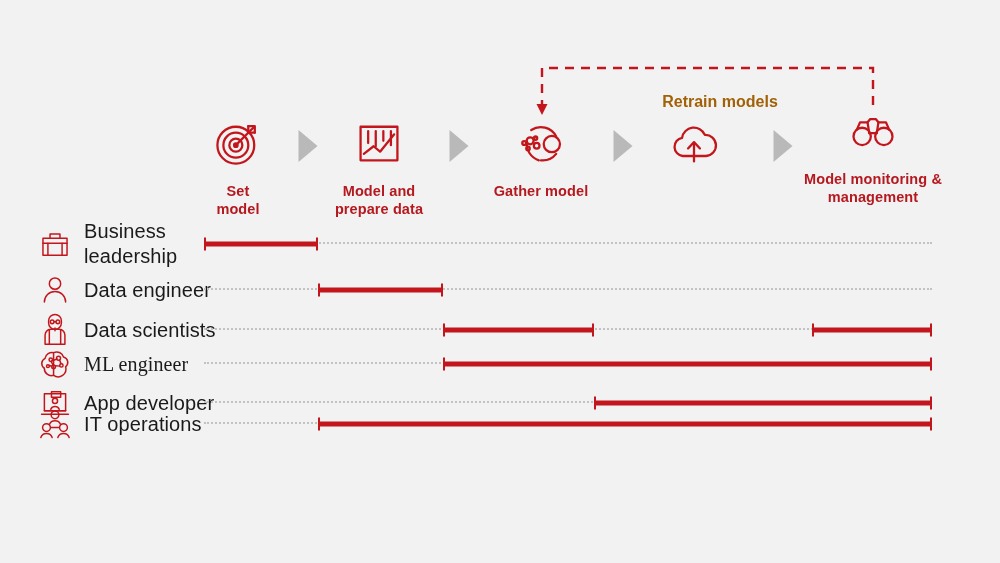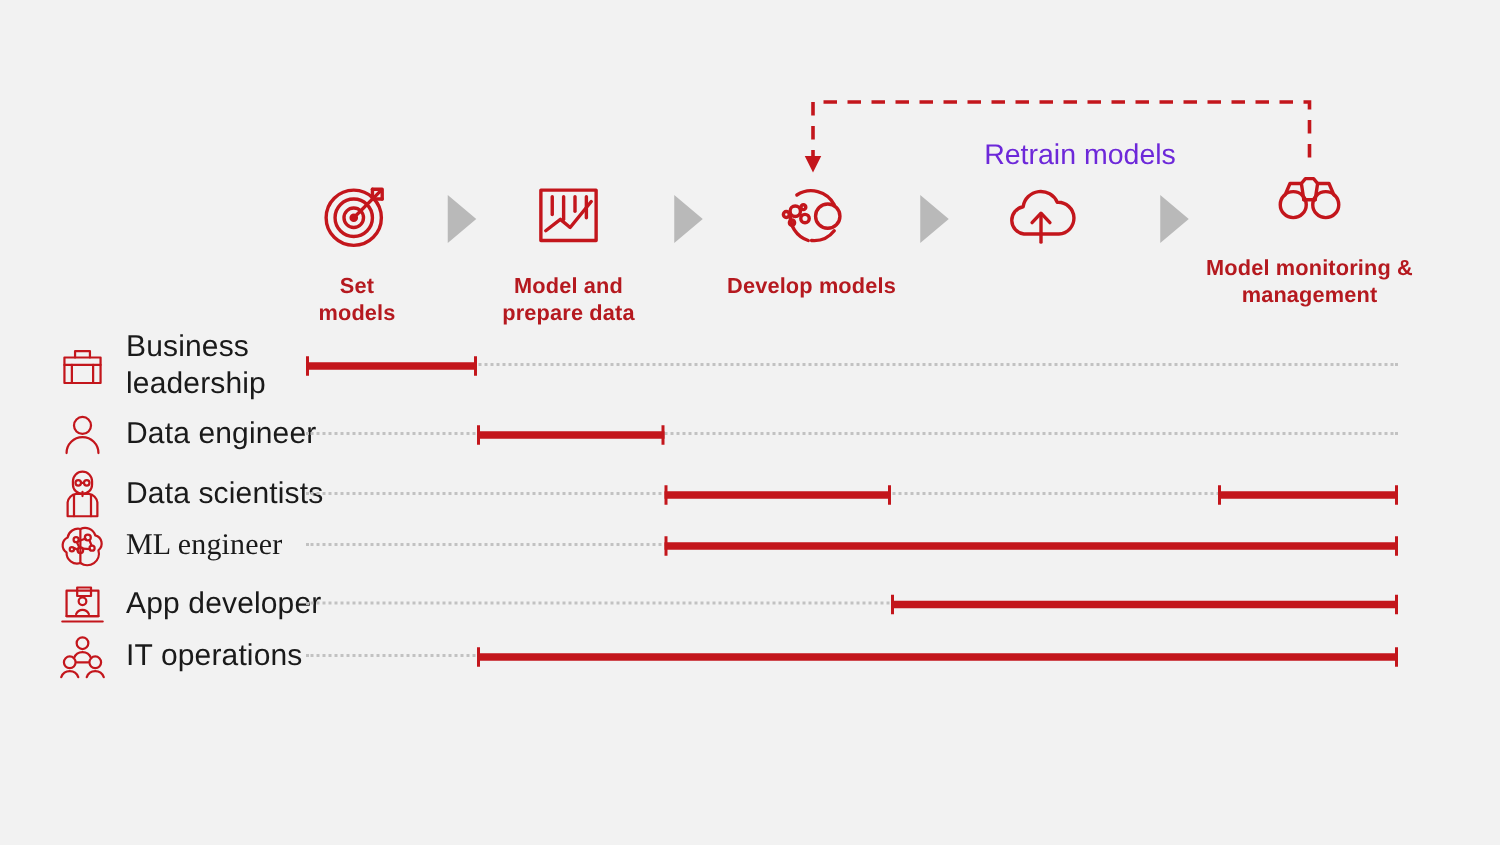--- a/index.html
+++ b/index.html
@@ -49,23 +49,23 @@
     width: 0; height: 0;
     border-top: 16px solid transparent;
     border-bottom: 16px solid transparent;
     border-left: 19px solid #b9b9b9;
     transform: translate(-50%, -50%);
   }
 
   
   .retrain-label {
     position: absolute;
-    font-size: 19px;
-    color: #6d28d9;
-    font-weight: 400;
+    font-size: 16px;
+    color: #a16207;
+    font-weight: 700;
     transform: translateX(-50%);
     white-space: nowrap;
   }
 
   
   .role-row {
     position: absolute;
     left: 0;
     height: 40px;
     transform: translateY(-50%);
@@ -141,21 +141,21 @@
             <circle cx="22" cy="26" r="11.5"></circle>
             <circle cx="22" cy="26" r="6"></circle>
             <circle cx="22" cy="26" r="1.6" fill="#c3161c"></circle>
             <path d="M22 26 L39 9"></path>
             <path d="M33.5 8.5 L39.5 8.5 L39.5 14.5"></path>
             <path d="M34 14.5 L39.5 14.5"></path>
             <path d="M33.5 8.5 L33.5 14"></path>
           </svg>
         </div>
         <div class="stage-label">Set
-models</div>
+model</div>
       </div>
       <div class="stage" style="left: 379px; top: 112px;">
         <div class="stage-icon">
           <svg width="52" height="52" viewBox="0 0 48 48" fill="none" stroke="#c3161c" stroke-width="2.1" stroke-linecap="round" stroke-linejoin="round">
             <rect x="7" y="9" width="34" height="31"></rect>
             <path d="M14 13 L14 24"></path>
             <path d="M21 13 L21 27"></path>
             <path d="M28 13 L28 22"></path>
             <path d="M35 13 L35 26"></path>
             <path d="M10 34 L19 27 L25 32 L38 16"></path>
@@ -171,21 +171,21 @@
             <path d="M11 23 A16 16 0 0 0 22 40"></path>
             <path d="M38 34 A16 16 0 0 1 24 40"></path>
             <circle cx="34" cy="25" r="7.5"></circle>
             <circle cx="14" cy="22" r="3.2"></circle>
             <circle cx="20" cy="26.5" r="2.6"></circle>
             <circle cx="8.5" cy="24" r="1.8"></circle>
             <circle cx="12" cy="29" r="1.6"></circle>
             <circle cx="19" cy="19.5" r="1.5"></circle>
           </svg>
         </div>
-        <div class="stage-label">Develop models</div>
+        <div class="stage-label">Gather model</div>
       </div>
       <div class="stage" style="left: 694px; top: 112px;">
         <div class="stage-icon">
           <svg width="52" height="52" viewBox="0 0 48 48" fill="none" stroke="#c3161c" stroke-width="2.1" stroke-linecap="round" stroke-linejoin="round">
             <path d="M13.5 36 A8.5 8.5 0 0 1 13 19.2 A11 11 0 0 1 34 16.5 A8.5 8.5 0 0 1 35 36 Z"></path>
             <path d="M24 41 L24 24"></path>
             <path d="M18.5 29 L24 23.2 L29.5 29"></path>
           </svg>
         </div>
       </div>
@@ -286,21 +286,21 @@
             <path d="M9 35 L39 35"></path>
             <rect x="19" y="8" width="13" height="8"></rect>
             <circle cx="24" cy="21" r="3.6"></circle>
             <path d="M18 33 A6.5 6.5 0 0 1 30 33"></path>
           </svg>
         </div>
         <div class="role-label">App developer</div>
         <div class="track" style="left: 204px; width: 728px; top: 50%;"></div>
         <div class="bar" style="left: 594px; width: 338px; top: 50%;"></div>
       </div>
-      <div class="role-row" style="top: 438px; width: 872px;">
+      <div class="role-row" style="top: 424px; width: 872px;">
         <div class="role-icon">
           <svg width="34" height="34" viewBox="0 0 48 48" fill="none" stroke="#c3161c" stroke-width="2.1" stroke-linecap="round" stroke-linejoin="round">
             <circle cx="24" cy="11" r="5.5"></circle>
             <path d="M16 25 A8.5 8.5 0 0 1 32 25"></path>
             <circle cx="12" cy="29" r="5.5"></circle>
             <path d="M4 43 A8.5 8.5 0 0 1 20 43"></path>
             <circle cx="36" cy="29" r="5.5"></circle>
             <path d="M28 43 A8.5 8.5 0 0 1 44 43"></path>
             <path d="M18.5 29 L29.5 29"></path>
           </svg>

